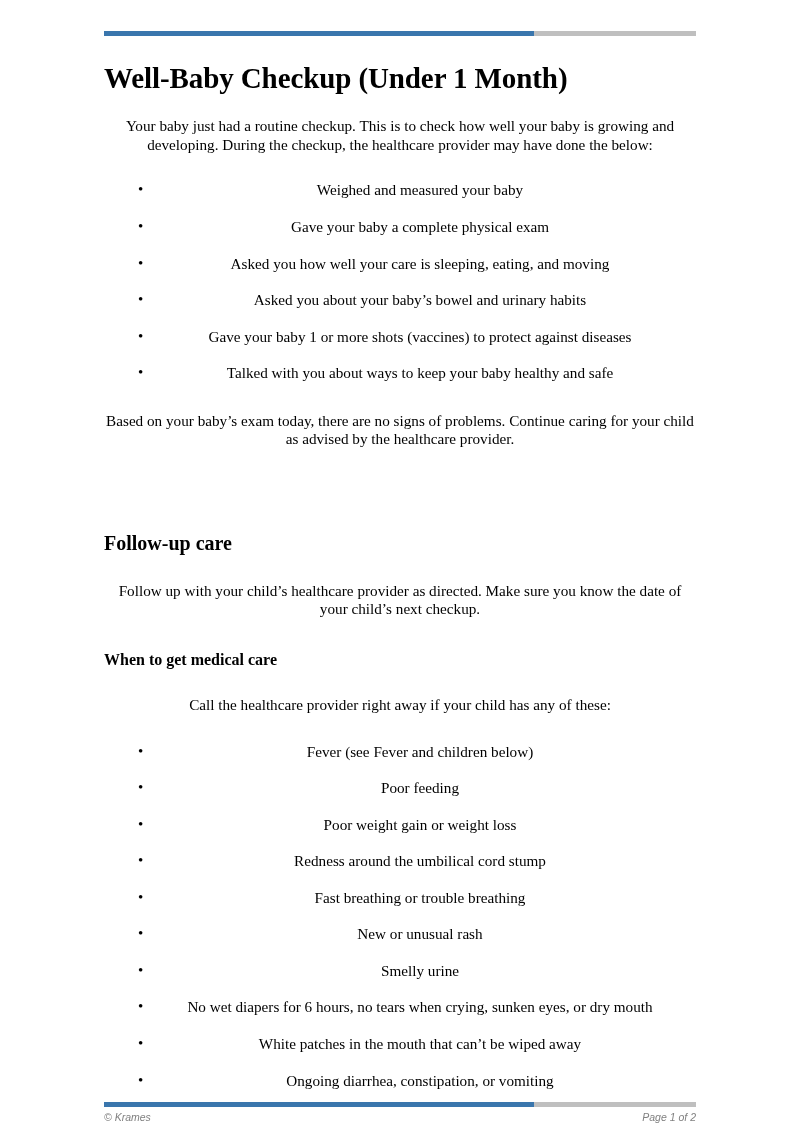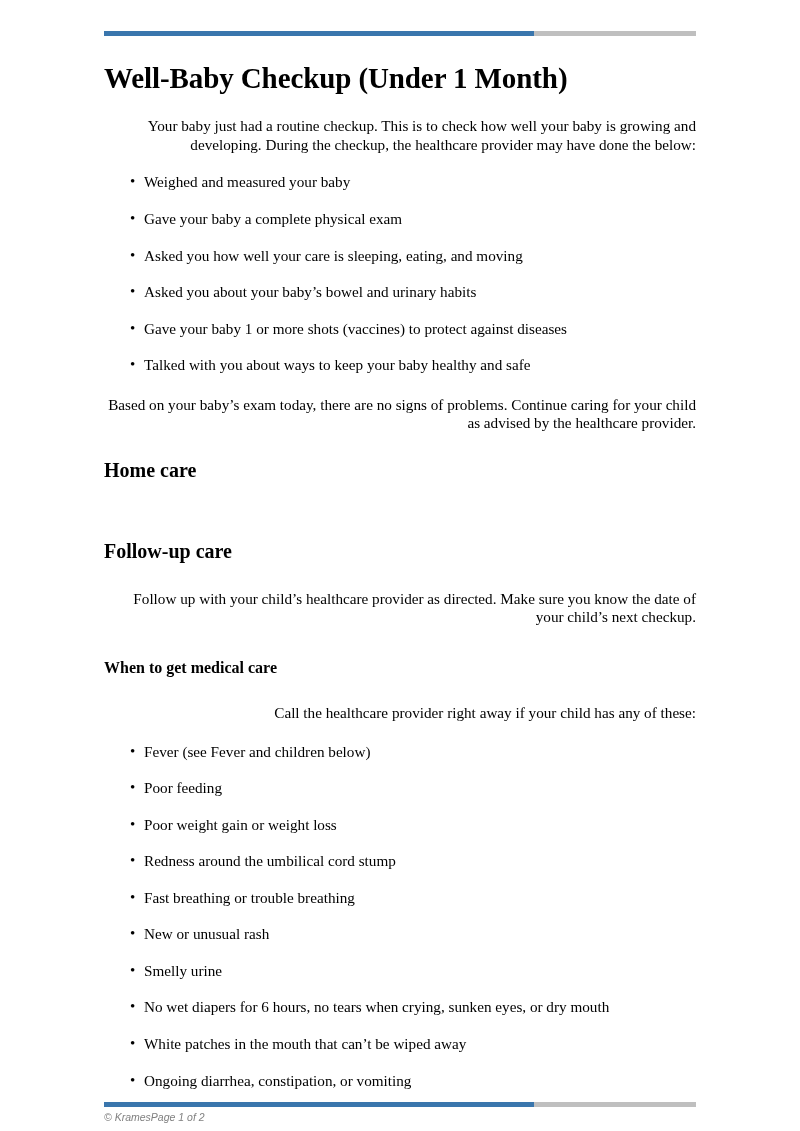--- a/index.html
+++ b/index.html
@@ -67,34 +67,35 @@
     line-height: 1.2;
   }
   h2.section-title.large {
     font-size: 16px;
   }
 
   p.body-text {
     font-size: 15.2px;
     line-height: 1.22;
     margin: 0;
-    text-align: right;
+    text-align: center;
   }
 
   ul.bullets {
     list-style: none;
     margin: 0;
     padding: 0;
   }
   ul.bullets > li {
     position: relative;
     font-size: 15.2px;
     line-height: 1.22;
     padding-left: 40px;
-    margin: 0;
+    margin: 8px;
+    text-align: center;
   }
   ul.bullets > li::before {
     content: "\2022";
     position: absolute;
     left: 26px;
     top: -1px;
     font-size: 15px;
     line-height: 1.22;
   }
 
@@ -108,21 +109,21 @@
   .sp-para-h2b { height: 31px; }
   .sp-para-list { height: 20px; }
 
   
   .footer {
     position: absolute;
     left: 104px;
     top: 1099px;
     width: 592px;
     display: flex;
-    justify-content: flex-start;
+    justify-content: space-between;
     align-items: baseline;
     font-family: "Liberation Sans", "DejaVu Sans", sans-serif;
     font-style: italic;
     font-size: 10.5px;
     color: #808080;
   }
 </style>
 </head>
 <body>
 
@@ -149,21 +150,20 @@
       <li style="margin-top:18px">Gave your baby 1 or more shots (vaccines) to protect against diseases</li>
       <li style="margin-top:18px">Talked with you about ways to keep your baby healthy and safe</li>
     </ul>
 
     <div class="sp-list-para"></div>
 
     <p class="body-text">Based on your baby’s exam today, there are no signs of problems. Continue caring for your child as advised by the healthcare provider.</p>
 
     <div class="sp-para-h2"></div>
 
-    <h2 class="section-title">Home care</h2>
 
     <div class="sp-h2-list"></div>
 
 
     <div class="sp-list-h2"></div>
 
     <h2 class="section-title">Follow-up care</h2>
 
     <div class="sp-h2-para"></div>
 

